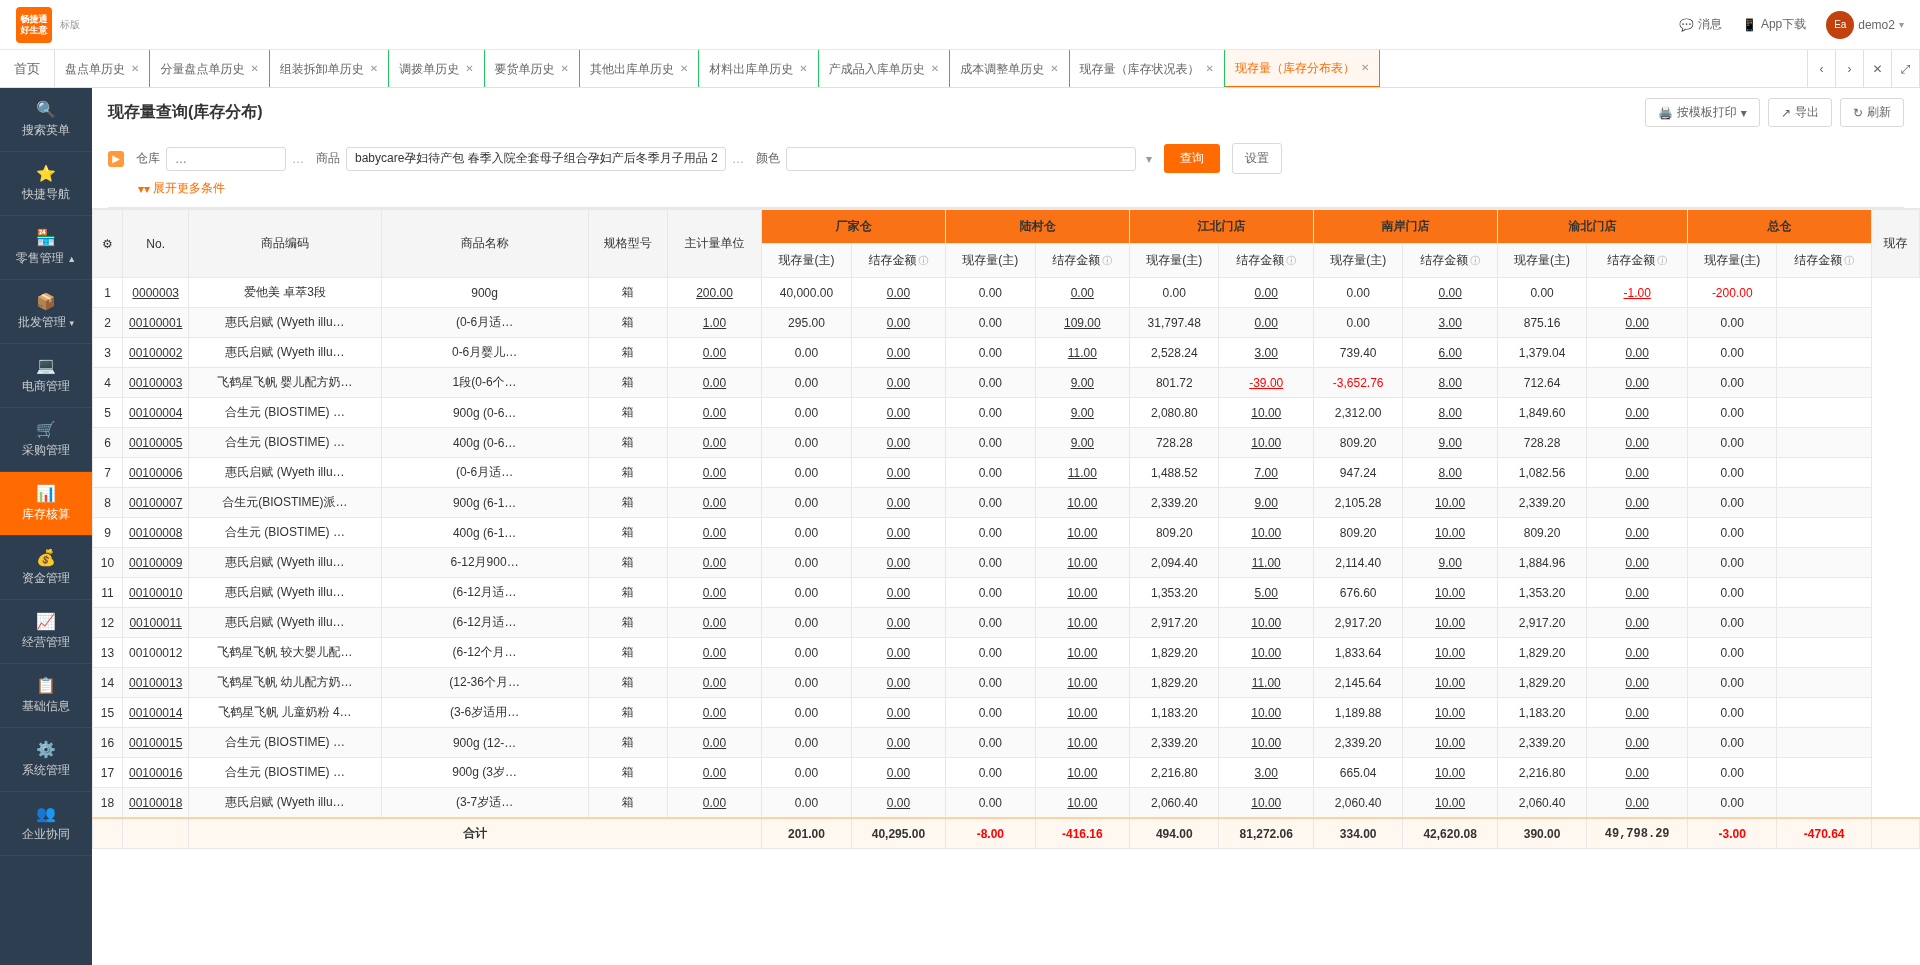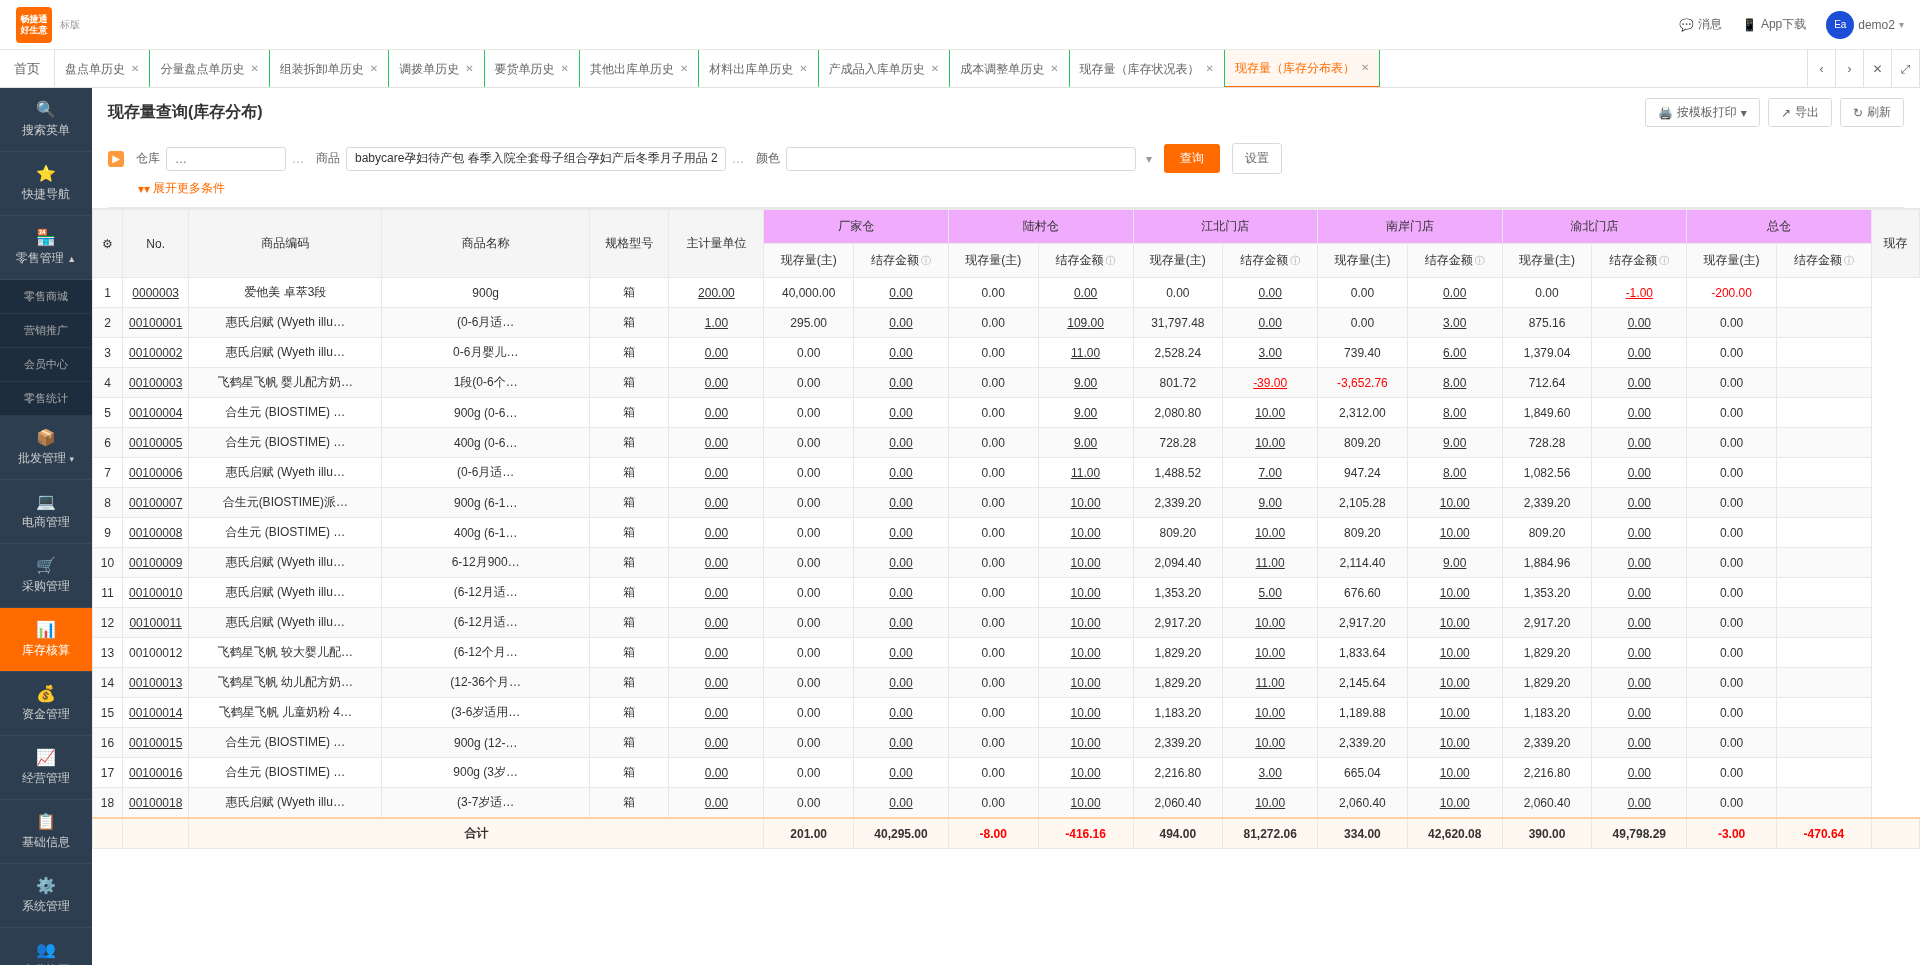--- a/index.html
+++ b/index.html
@@ -4,21 +4,21 @@
   <style>
     * { margin: 0; padding: 0; box-sizing: border-box; }
     body { font-family: 'Microsoft YaHei', Arial, sans-serif; font-size: 12px; background: #f5f5f5; color: #333; width: 1920px; min-height: 965px; overflow-x: hidden; }
 
     
     .top-bar { height: 50px; background: #fff; display: flex; align-items: center; justify-content: space-between; padding: 0 16px; border-bottom: 1px solid #e8e8e8; }
     .logo-area { display: flex; align-items: center; gap: 8px; }
     .logo-icon { width: 36px; height: 36px; background: #ff6b00; border-radius: 4px; display: flex; align-items: center; justify-content: center; color: #fff; font-size: 10px; font-weight: bold; }
     .top-right { display: flex; align-items: center; gap: 20px; }
     .top-right-item { display: flex; align-items: center; gap: 4px; color: #666; cursor: pointer; font-size: 12px; }
-    .avatar { width: 28px; height: 28px; background: #1d4ed8; border-radius: 50%; color: #fff; display: flex; align-items: center; justify-content: center; font-size: 11px; }
+    .avatar { width: 28px; height: 28px; background: #c2410c; border-radius: 50%; color: #fff; display: flex; align-items: center; justify-content: center; font-size: 11px; }
 
     
     .tab-bar { height: 38px; background: #fff; display: flex; align-items: center; border-bottom: 1px solid #e0e0e0; overflow: hidden; }
     .tab-home { padding: 0 14px; height: 38px; line-height: 38px; color: #666; cursor: pointer; font-size: 13px; border-right: 1px solid #e0e0e0; white-space: nowrap; }
     .tab-item { padding: 0 10px; height: 38px; line-height: 38px; color: #666; cursor: pointer; font-size: 12px; border-right: 1px solid #22c55e; white-space: nowrap; display: flex; align-items: center; gap: 4px; }
     .tab-item.active { background: #fff7f0; color: #ff6b00; border-bottom: 2px solid #ff6b00; }
     .tab-close { color: #999; font-size: 10px; margin-left: 2px; }
     .tab-nav-btns { display: flex; align-items: center; margin-left: auto; border-left: 1px solid #e0e0e0; }
     .tab-nav-btn { width: 28px; height: 38px; display: flex; align-items: center; justify-content: center; cursor: pointer; color: #666; border-right: 1px solid #e0e0e0; font-size: 12px; }
 
@@ -53,21 +53,21 @@
     .filter-expand { color: #ff6b00; cursor: pointer; font-size: 12px; display: flex; align-items: center; gap: 3px; margin-top: 6px; }
     .expand-arrow { width: 16px; height: 16px; background: #ff9a3c; display: inline-flex; align-items: center; justify-content: center; border-radius: 3px; color: #fff; font-size: 10px; cursor: pointer; }
 
     
     .table-area { flex: 1; overflow: auto; background: #fff; margin: 0; }
     table { width: 100%; border-collapse: collapse; font-size: 12px; }
     thead tr { background: #f5f5f5; }
     th { padding: 8px 6px; border: 1px solid #e8e8e8; text-align: center; color: #333; font-weight: 500; white-space: nowrap; font-size: 12px; }
     td { padding: 6px 6px; border: 1px solid #e8e8e8; text-align: center; color: #333; white-space: nowrap; font-size: 12px; }
     tr:nth-child(even) td { background: #fafafa; }
-    .th-group { background: #f0abfc; font-weight: 400; }
+    .th-group { background: #f97316; font-weight: 700; }
     .sum-row td { background: #fff8f0 !important; font-weight: 500; border-top: 2px solid #ffd0a0; }
     .col-num { width: 40px; }
     .info-icon { color: #aaa; font-size: 10px; cursor: pointer; margin-left: 2px; }
     .settings-gear { width: 30px; background: #f5f5f5; }
 
     
     ::-webkit-scrollbar { width: 6px; height: 6px; }
     ::-webkit-scrollbar-track { background: #f1f1f1; }
     ::-webkit-scrollbar-thumb { background: #ccc; border-radius: 3px; }
 
@@ -137,34 +137,20 @@
       <span>搜索英单</span>
     </div>
     <div class="sidebar-item">
       <span class="icon">⭐</span>
       <span>快捷导航</span>
     </div>
     <div class="sidebar-item">
       <span class="icon">🏪</span>
       <span>零售管理</span>
       <span style="font-size:9px;"> ▲</span>
-    </div>
-    <div class="sidebar-sub">
-      <div class="sidebar-item">
-        <span>零售商城</span>
-      </div>
-      <div class="sidebar-item">
-        <span>营销推广</span>
-      </div>
-      <div class="sidebar-item">
-        <span>会员中心</span>
-      </div>
-      <div class="sidebar-item">
-        <span>零售统计</span>
-      </div>
     </div>
     <div class="sidebar-item">
       <span class="icon">📦</span>
       <span>批发管理</span>
       <span style="font-size:9px;"> ▾</span>
     </div>
     <div class="sidebar-item">
       <span class="icon">💻</span>
       <span>电商管理</span>
     </div>
@@ -651,21 +637,21 @@
               <td colspan="4" style="font-weight: 600;">合计</td>
               <td style="font-weight: 600;">201.00</td>
               <td style="font-weight: 600;">40,295.00</td>
               <td style="color: rgb(255, 0, 0); font-weight: 600;">-8.00</td>
               <td style="color: rgb(255, 0, 0); font-weight: 600;">-416.16</td>
               <td style="font-weight: 600; margin-left: 8px;">494.00</td>
               <td style="font-weight: 600;">81,272.06</td>
               <td style="font-weight: 600;">334.00</td>
               <td style="font-weight: 600;">42,620.08</td>
               <td style="font-weight: 600;">390.00</td>
-              <td style="font-weight: 600;">49,798.29</td>
+              <td style="font-weight: 600; font-family: Liberation Mono, monospace;">49,798.29</td>
               <td style="color: rgb(255, 0, 0); font-weight: 600;">-3.00</td>
               <td style="color: rgb(255, 0, 0); font-weight: 600;">-470.64</td>
               <td style="font-weight: 600;"></td>
             </tr>
           </tbody>
       </table>
     </div>
 
   </div>
 </div>

